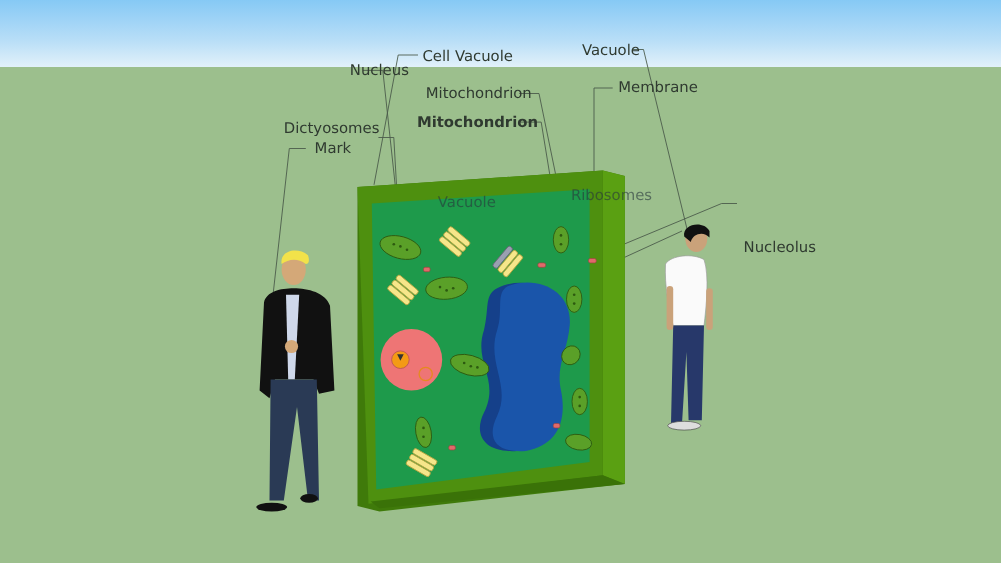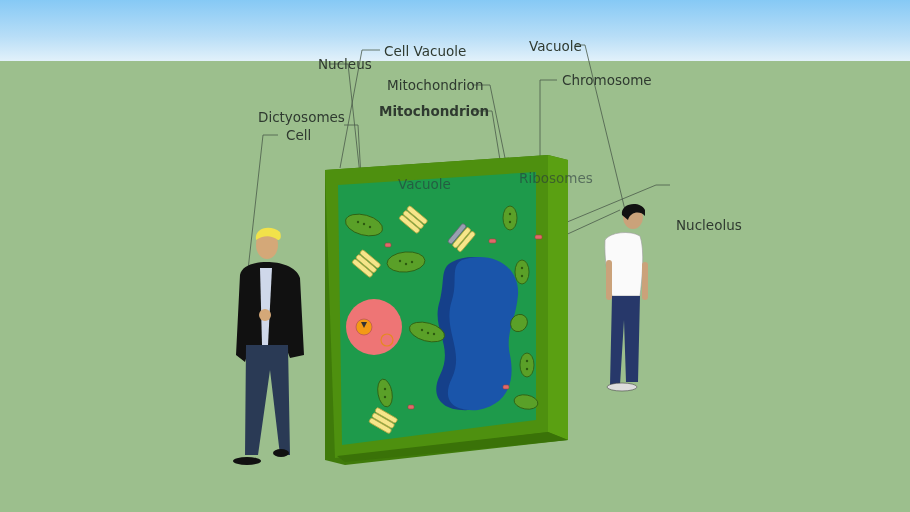--- a/index.html
+++ b/index.html
@@ -148,19 +148,19 @@
     <ellipse cx="622" cy="387" rx="15" ry="4" fill="#ddd" stroke="#444" stroke-width="0.6"></ellipse>
     <rect x="606" y="260" width="6" height="40" rx="3" fill="#caa27a"></rect>
     <rect x="642" y="262" width="6" height="38" rx="3" fill="#caa27a"></rect>
   </g>
 </svg>
 
 <div class="label" style="left:384px;top:43px;">Cell Vacuole</div>
 <div class="label" style="left:289px;top:56px;margin-left:29px;">Nucleus</div>
 <div class="label" style="left:529px;top:38px;">Vacuole</div>
 <div class="label" style="left:387px;top:77px;">Mitochondrion</div>
-<div class="label" style="left:562px;top:72px;">Chromosome</div>
+<div class="label" style="left:562px;top:72px;">Membrane</div>
 <div class="label" style="left:379px;top:103px;font-weight:bold;">Mitochondrion</div>
 <div class="label" style="left:258px;top:109px;">Dictyosomes</div>
-<div class="label" style="left:286px;top:127px;">Cell</div>
+<div class="label" style="left:286px;top:127px;">Mark</div>
 <div class="label faint" style="left:398px;top:176px;">Vacuole</div>
 <div class="label faint" style="left:519px;top:170px;">Ribosomes</div>
 <div class="label" style="left:676px;top:177px;margin-top:40px;">Nucleolus</div>
 
 </body></html>

